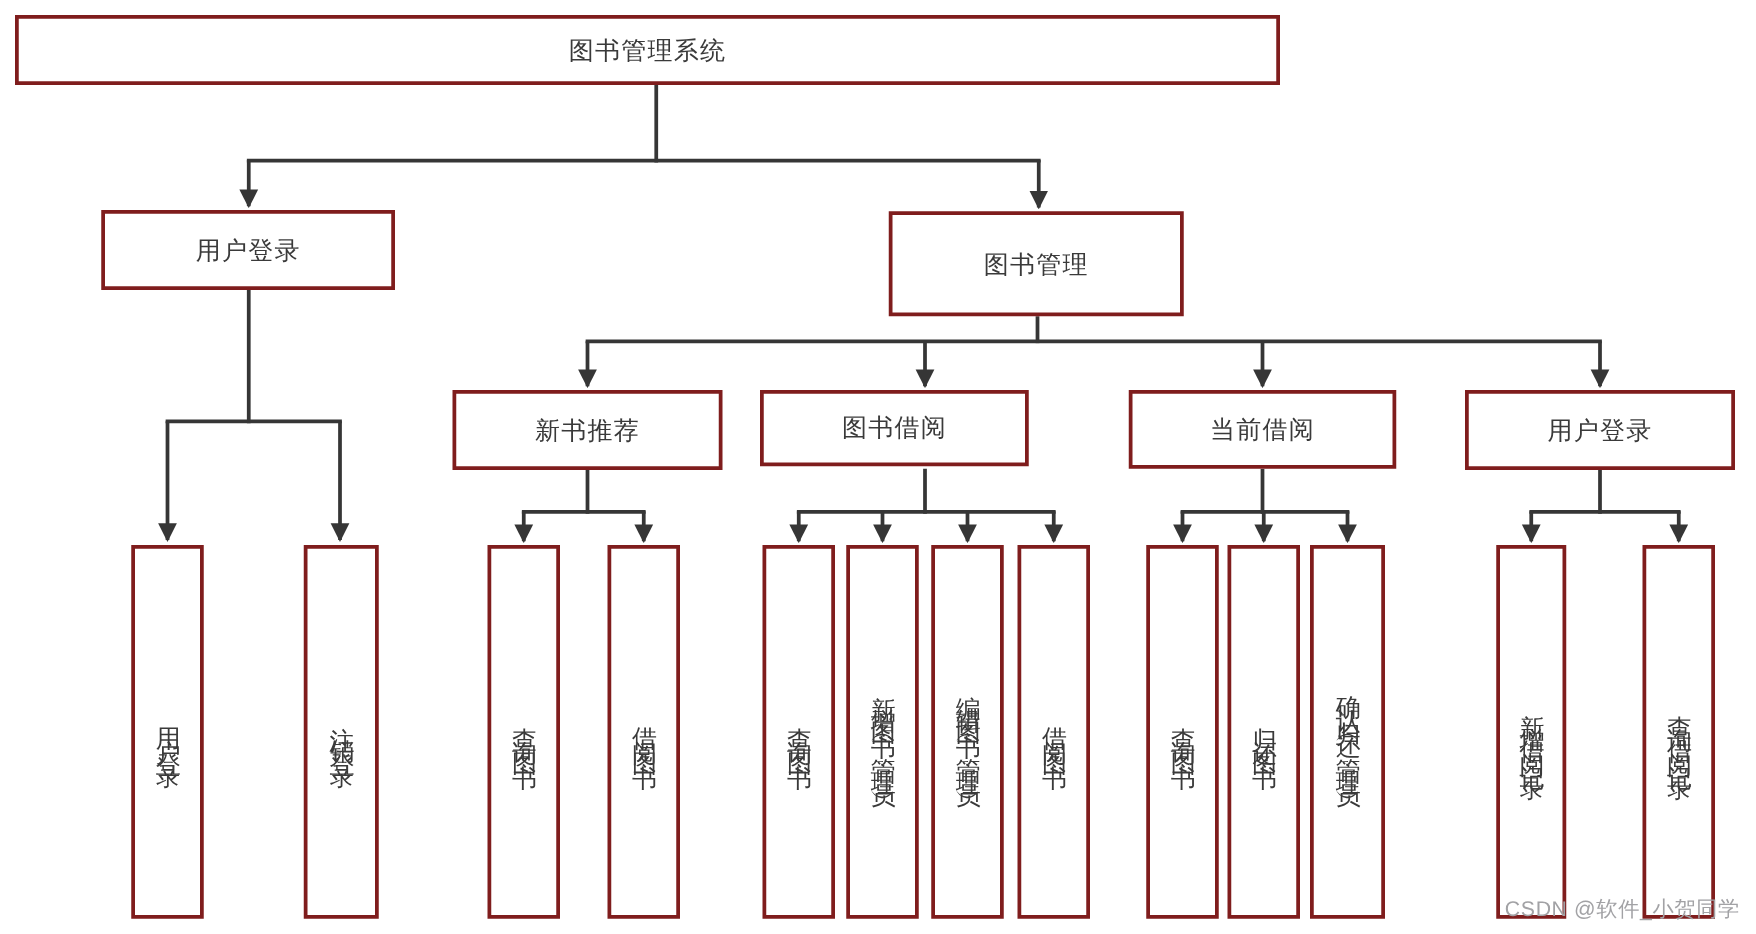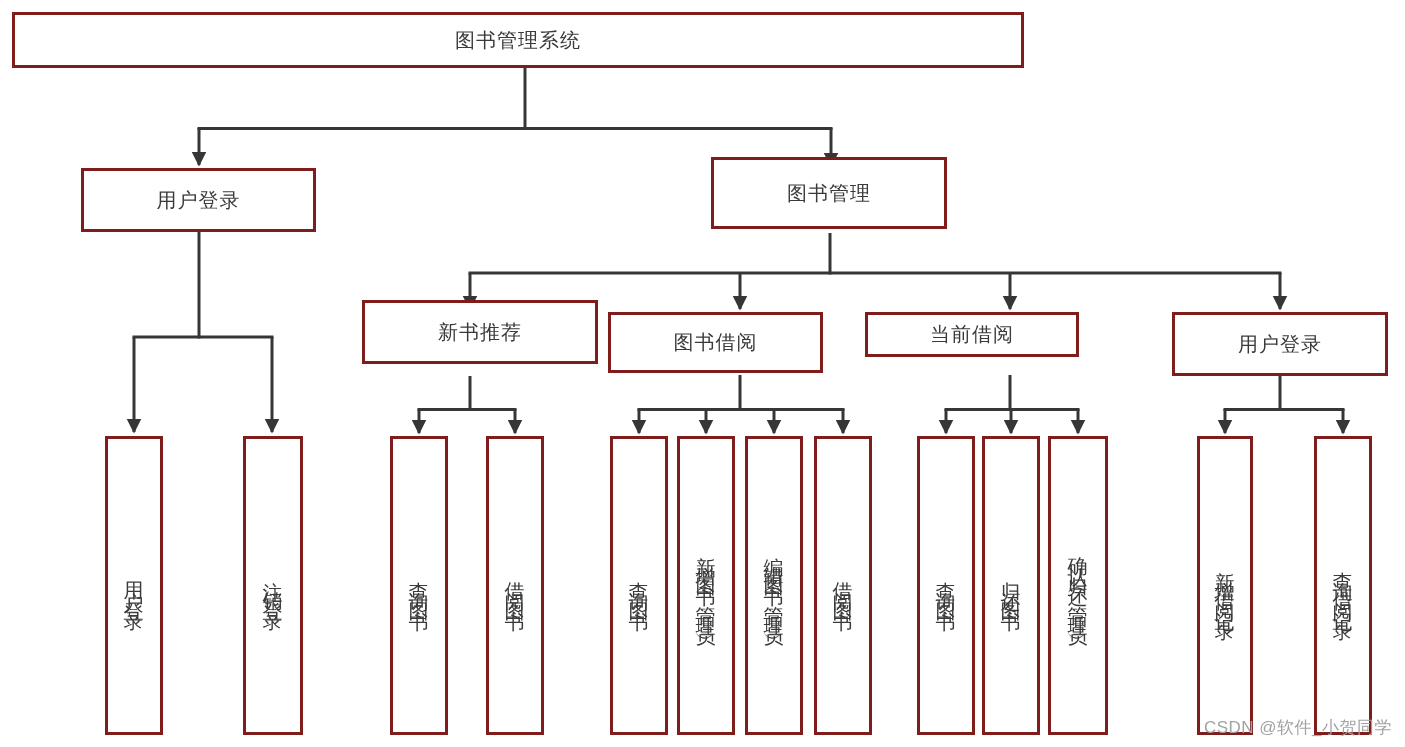--- a/index.html
+++ b/index.html
@@ -105,31 +105,31 @@
     </g>
   </svg>
 
   <div class="box" style="left:12px;top:12px;width:1012px;height:56px">
     <span class="lbl">图书管理系统</span>
   </div>
 
   <div class="box" style="left:81px;top:168px;width:235px;height:64px">
     <span class="lbl">用户登录</span>
   </div>
-  <div class="box" style="left:711px;top:157px;width:236px;height:72px">
+  <div class="box" style="left:711px;top:169px;width:236px;height:84px">
     <span class="lbl">图书管理</span>
   </div>
 
-  <div class="box" style="left:362px;top:300px;width:236px;height:64px">
+  <div class="box" style="left:362px;top:312px;width:216px;height:64px">
     <span class="lbl">新书推荐</span>
   </div>
   <div class="box" style="left:608px;top:312px;width:215px;height:61px">
     <span class="lbl">图书借阅</span>
   </div>
-  <div class="box" style="left:865px;top:312px;width:214px;height:45px">
+  <div class="box" style="left:903px;top:312px;width:214px;height:63px">
     <span class="lbl">当前借阅</span>
   </div>
   <div class="box" style="left:1172px;top:312px;width:216px;height:64px">
     <span class="lbl">用户登录</span>
   </div>
 
   <div class="box vbox" style="left:105px;top:436px;width:58px;height:299px">
     <span class="lbl">用户登录</span>
   </div>
   <div class="box vbox" style="left:243px;top:436px;width:60px;height:299px">

